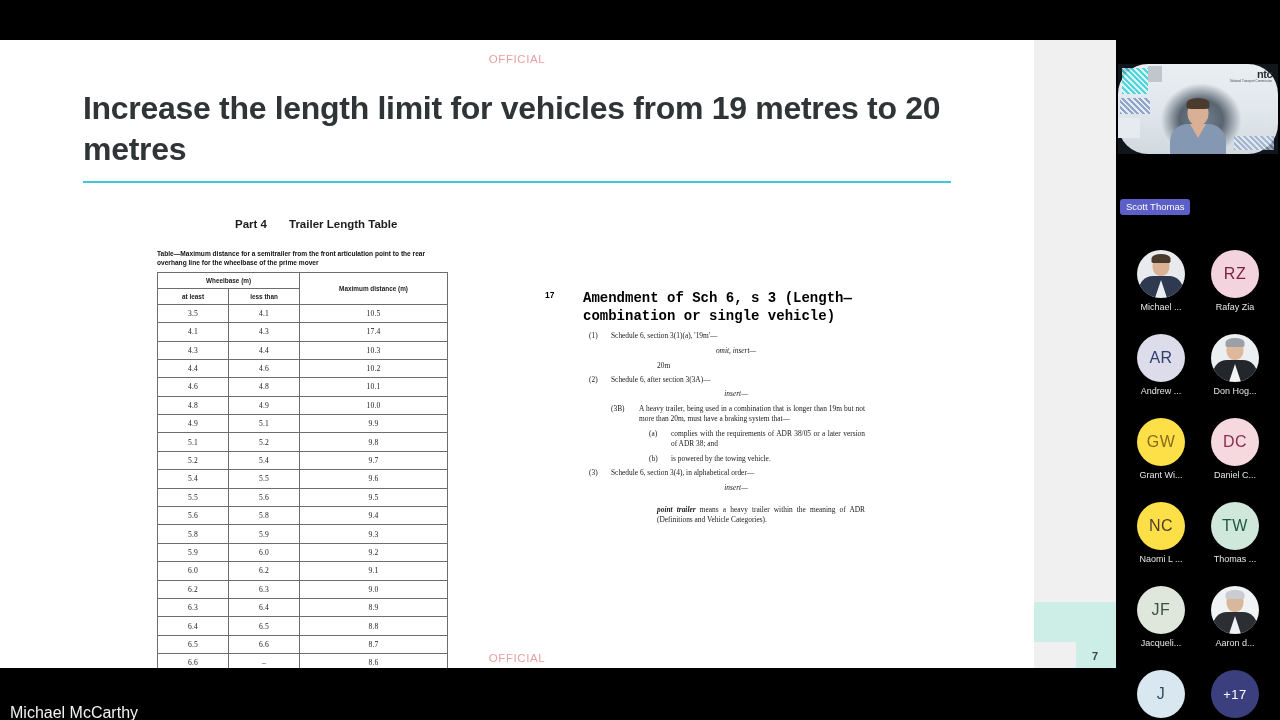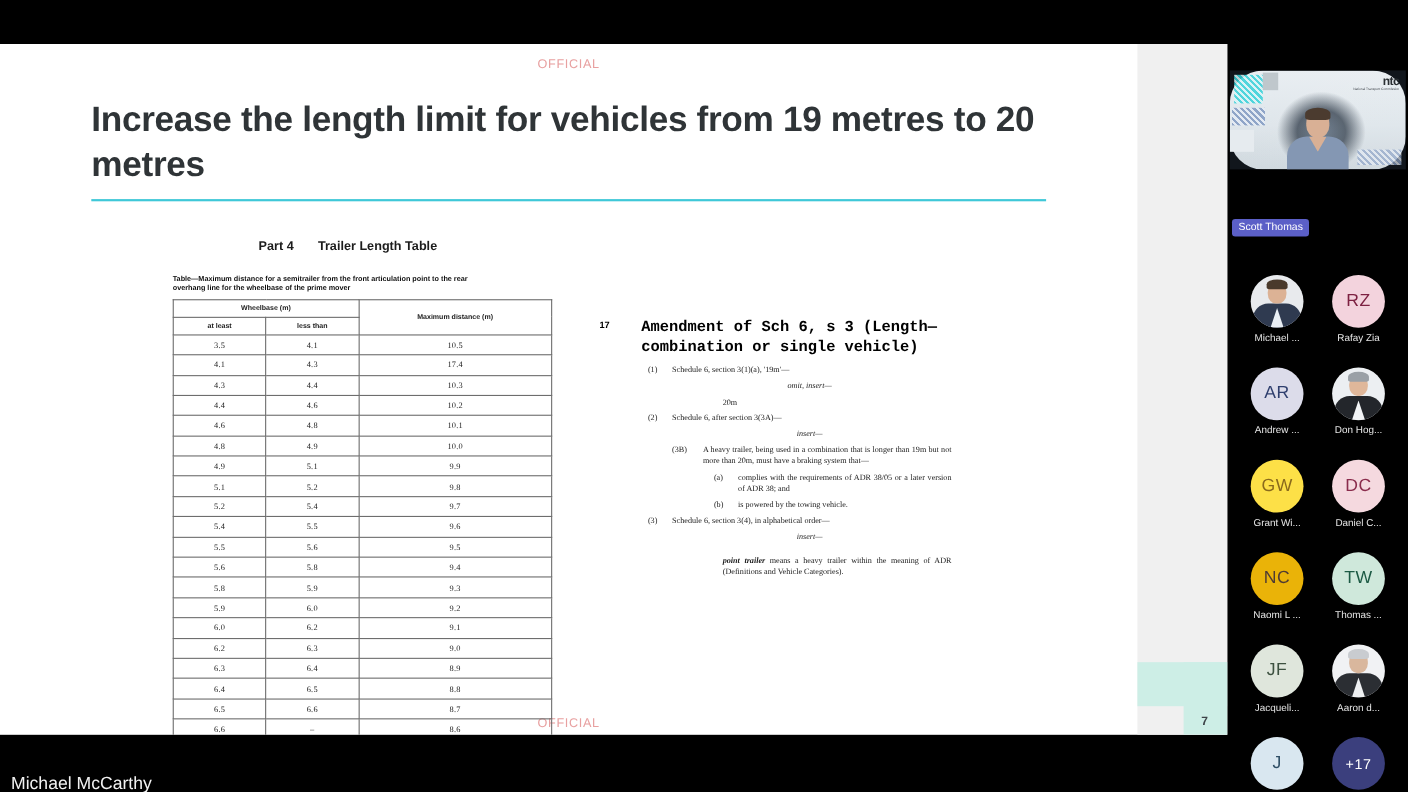--- a/index.html
+++ b/index.html
@@ -126,21 +126,21 @@
     font-size: 6.6px;
     font-weight: bold;
     color: #111;
     line-height: 1.42;
     margin-bottom: 4px;
     font-family: "Liberation Sans", sans-serif;
   }
 
   table.trailer {
     border-collapse: collapse;
-    width: 345px;
+    width: 291px;
     table-layout: fixed;
     font-family: "Liberation Serif", serif;
   }
   table.trailer td, table.trailer th {
     border: 1px solid #6d6d6d;
     text-align: center;
     color: #1a1a1a;
   }
   table.trailer th {
     font-size: 6.4px;
@@ -630,21 +630,21 @@
             <div class="avatar" style="background: #fde047; color: rgb(138, 106, 28);">GW</div>
             <div class="tile-name">Grant Wi...</div>
           </div>
           <div class="tile">
             <div class="avatar" style="background: rgb(245, 217, 223); color: rgb(138, 44, 76);">DC</div>
             <div class="tile-name">Daniel C...</div>
           </div>
         </div>
         <div class="grid-row">
           <div class="tile">
-            <div class="avatar" style="background: #eab308; color: rgb(79, 59, 51);">NC</div>
+            <div class="avatar" style="background: #fde047; color: rgb(79, 59, 51);">NC</div>
             <div class="tile-name">Naomi L ...</div>
           </div>
           <div class="tile">
             <div class="avatar" style="background: rgb(207, 232, 219); color: rgb(28, 90, 68);">TW</div>
             <div class="tile-name">Thomas ...</div>
           </div>
         </div>
         <div class="grid-row">
           <div class="tile">
             <div class="avatar" style="background: rgb(223, 230, 220); color: rgb(61, 81, 64);">JF</div>

